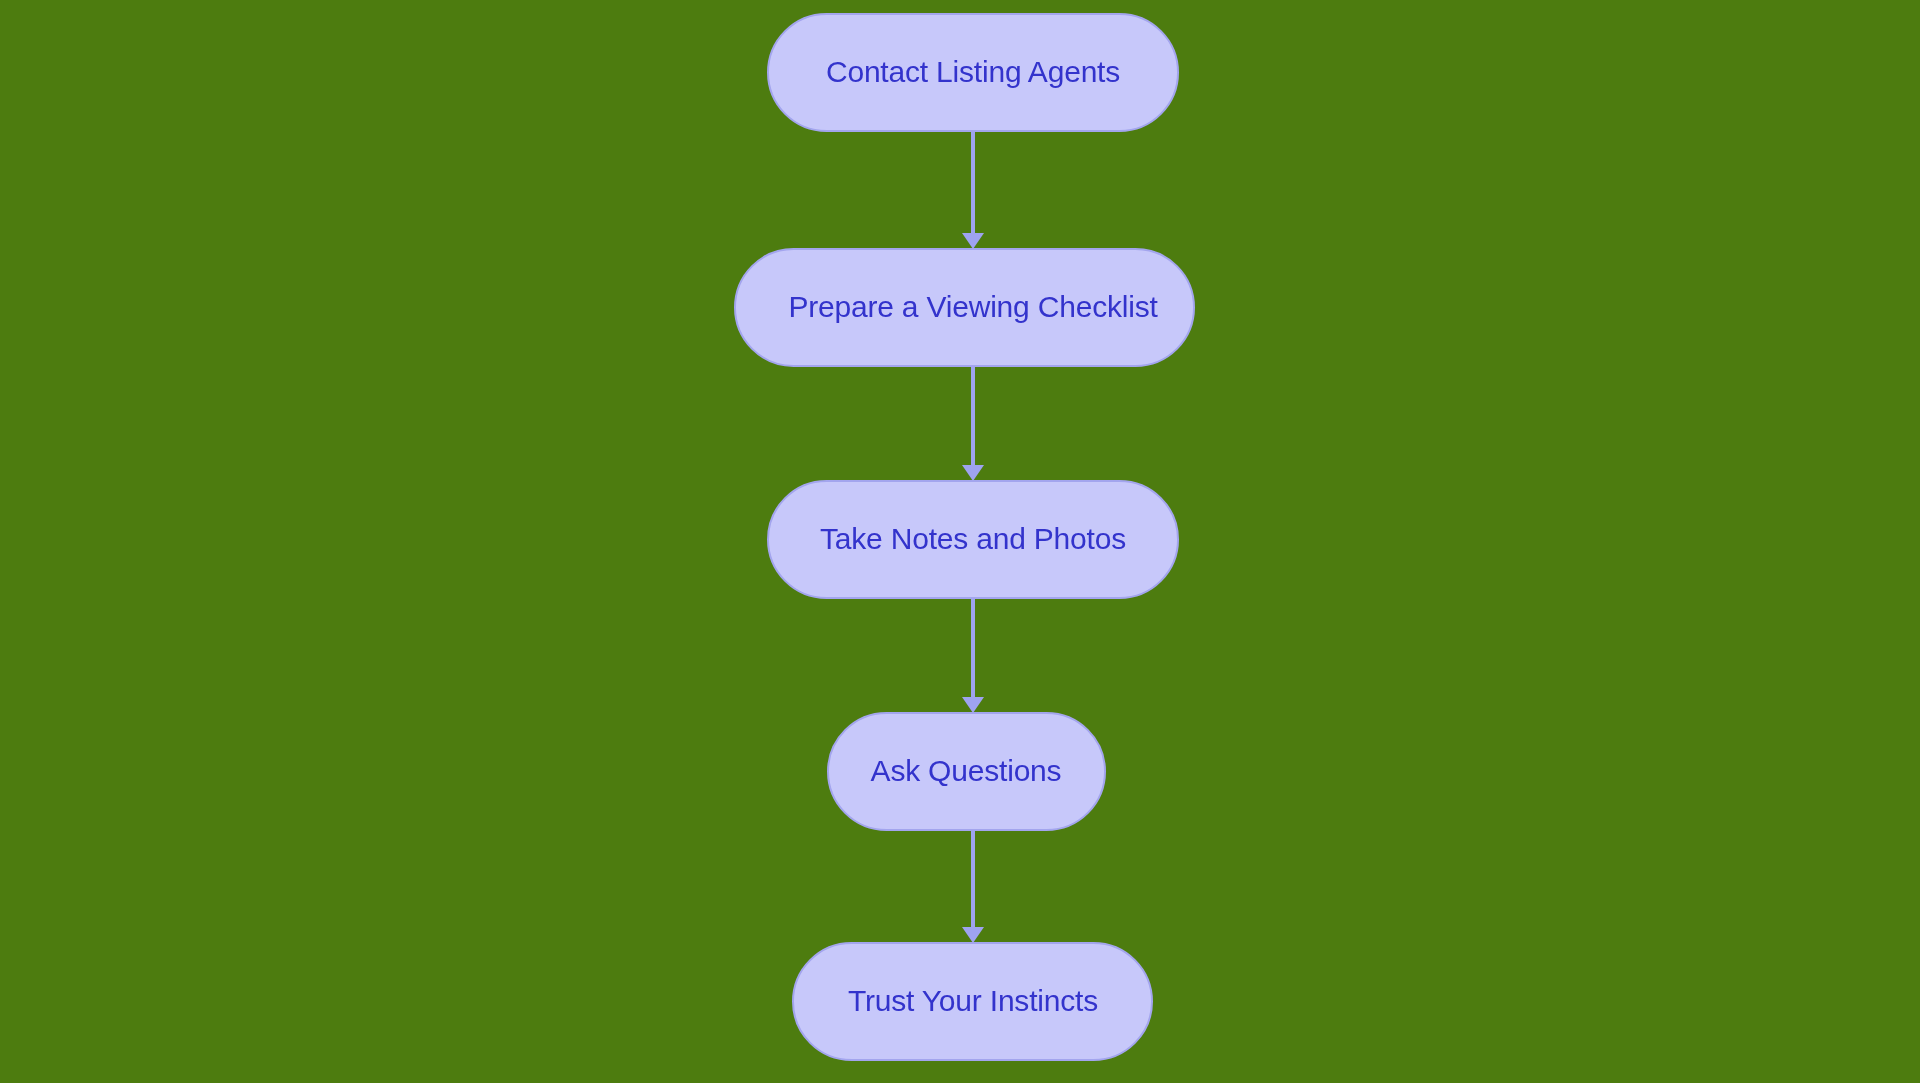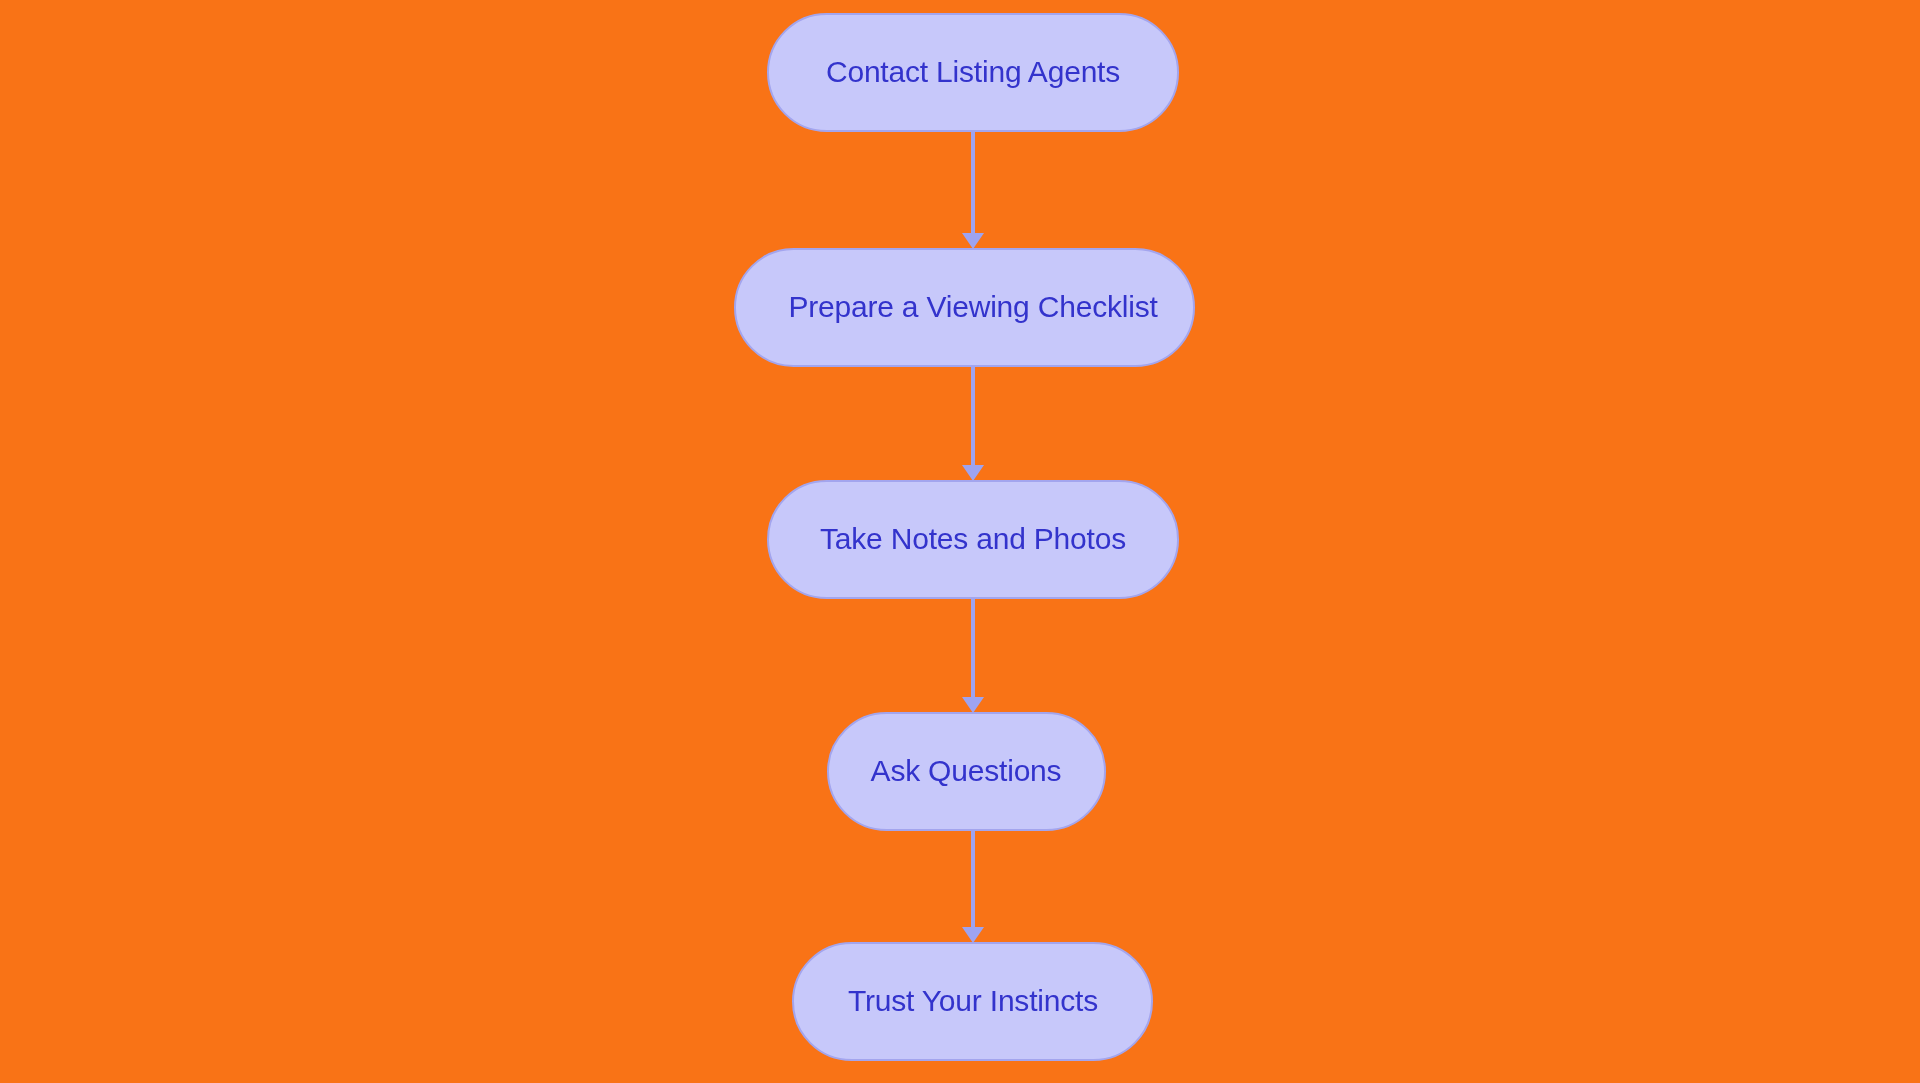--- a/index.html
+++ b/index.html
@@ -8,21 +8,21 @@
     padding: 0;
     background: #ffffff;
   }
   body {
     font-family: "Liberation Sans", sans-serif;
   }
   #canvas {
     position: relative;
     width: 1920px;
     height: 1083px;
-    background: #f97316;
+    background: #4d7c0f;
     overflow: hidden;
   }
   #flow-svg {
     position: absolute;
     left: 0;
     top: 0;
     width: 1920px;
     height: 1083px;
     display: block;
   }

